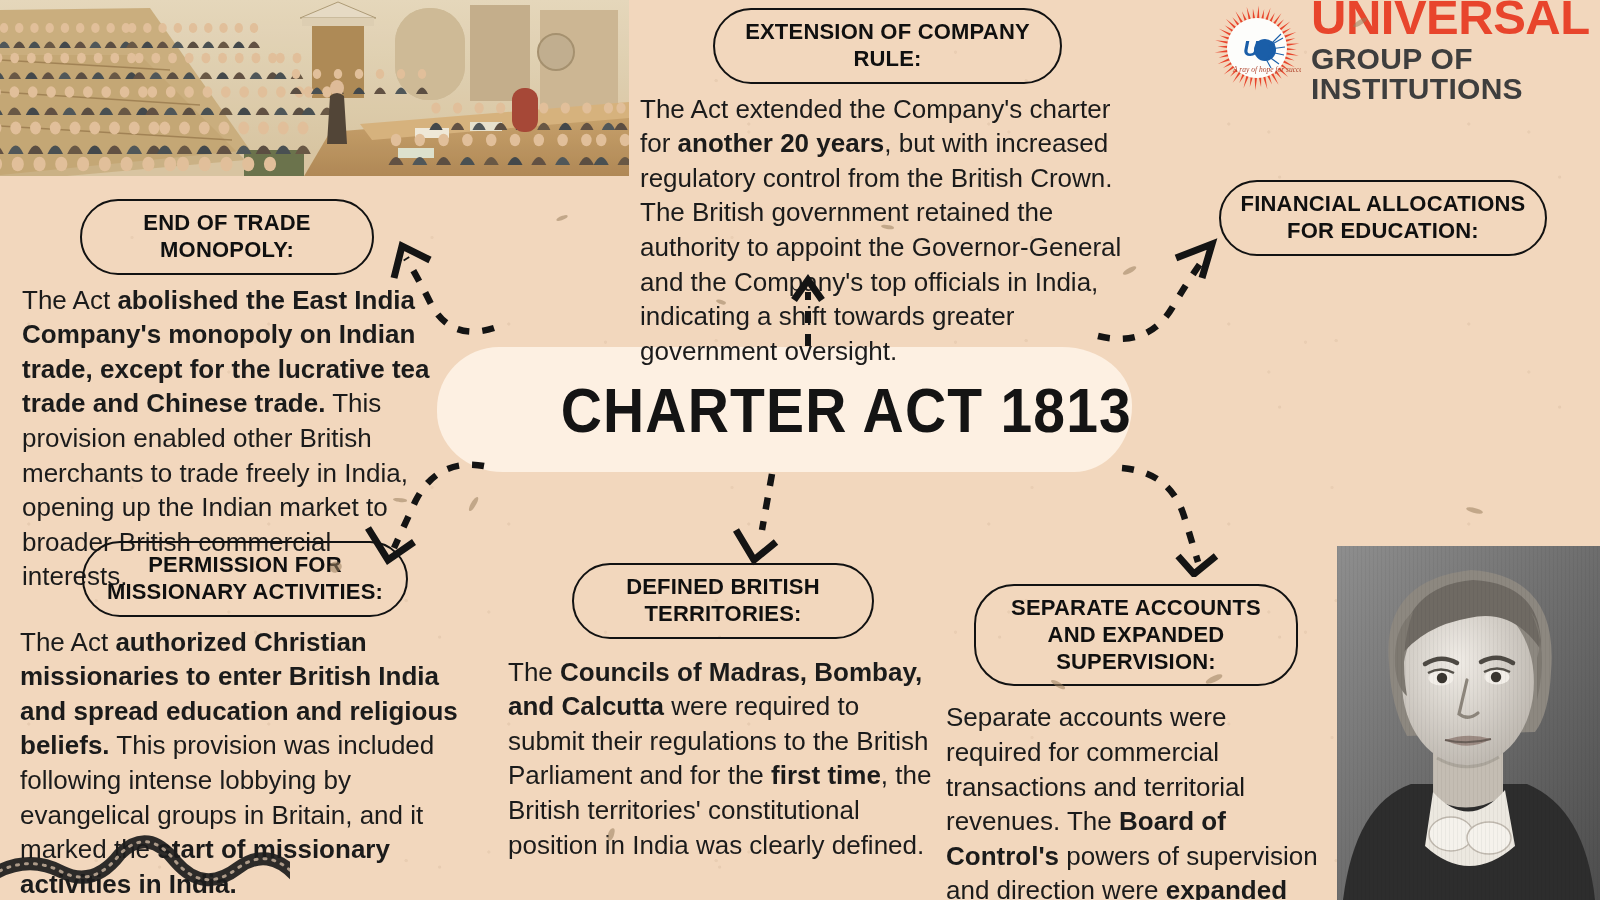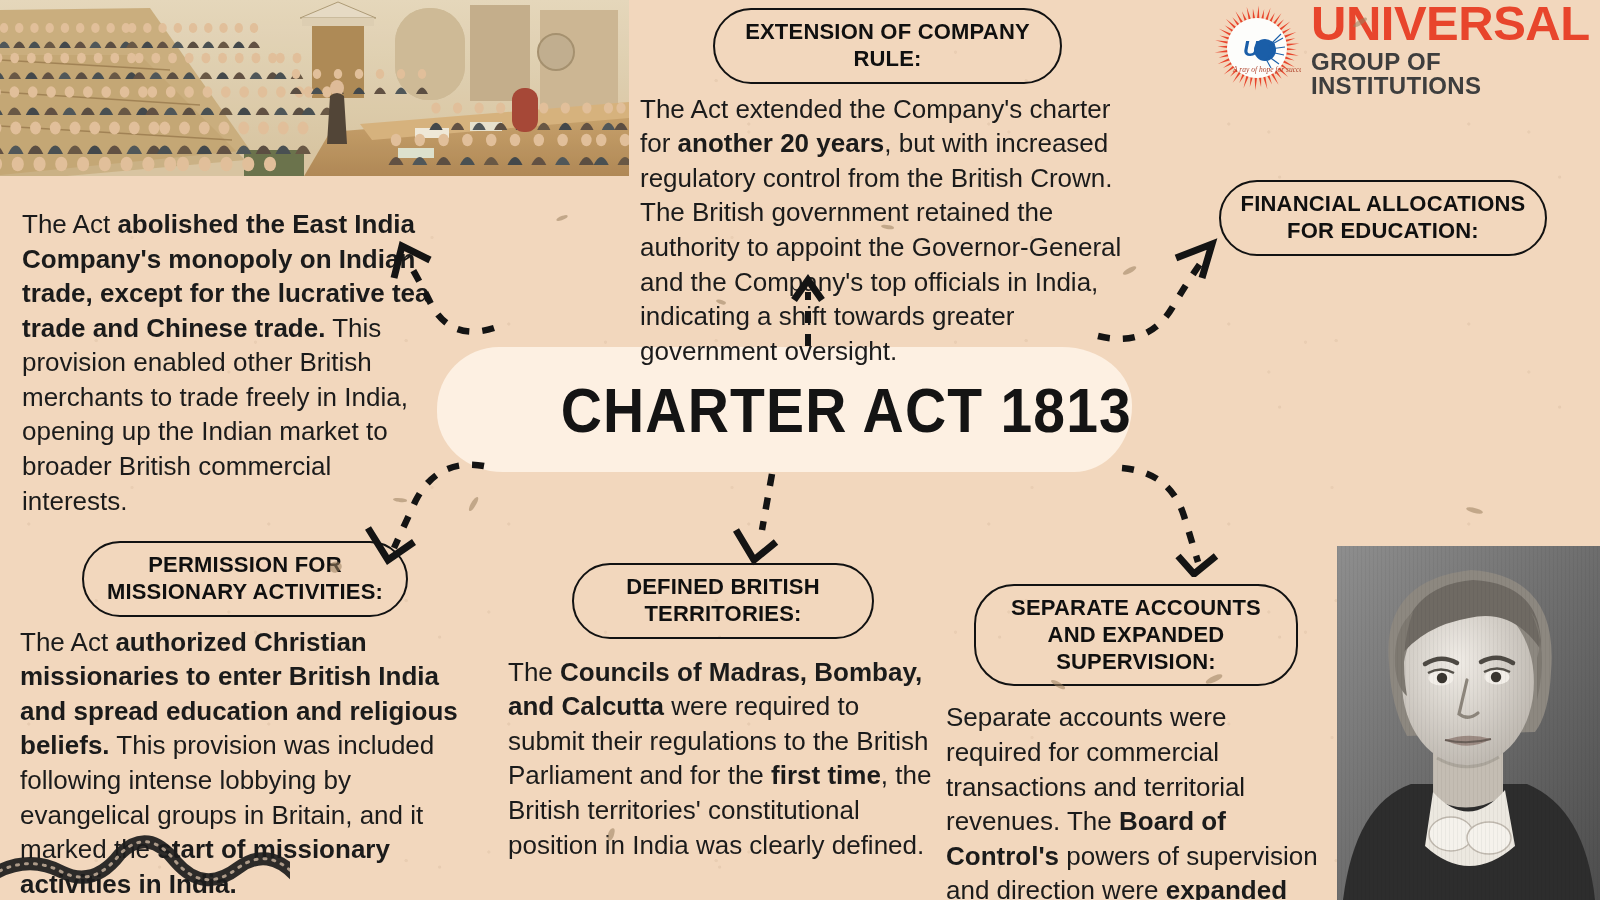--- a/index.html
+++ b/index.html
@@ -35,21 +35,21 @@
   .portrait{position:absolute;left:1337px;top:546px;width:263px;height:354px;overflow:hidden;
      background:#6d6d6d;}
   .portrait svg{display:block;}
 
   
   .logo{position:absolute;left:1213px;top:2px;width:387px;height:92px;display:flex;align-items:center;gap:10px;}
   .logo-mark{width:88px;height:88px;flex:0 0 88px;position:relative;}
   .logo-text{display:flex;flex-direction:column;justify-content:center;line-height:1;}
   .logo-top{font-size:49px;font-weight:bold;color:#e8452c;letter-spacing:-0.5px;
      font-family:"Liberation Sans", sans-serif;}
-  .logo-bottom{font-size:24px;font-weight:bold;color:#3e3e3e;letter-spacing:0.3px;margin-top:2px;
+  .logo-bottom{font-size:30px;font-weight:bold;color:#3e3e3e;letter-spacing:0.3px;margin-top:2px;
      font-family:"Liberation Sans", sans-serif;}
 
   
   .center-blob{position:absolute;left:437px;top:347px;width:695px;height:125px;
      background:#fdf0e2;border-radius:62px 70px 58px 66px / 62px 58px 66px 60px;
      display:flex;align-items:center;justify-content:flex-end;
      box-shadow:0 0 0 0 transparent;}
   .center-title{font-size:57px;font-weight:bold;letter-spacing:1.2px;color:#141414;
      font-family:"Liberation Sans", sans-serif; transform:scaleY(1.1);white-space:nowrap;}
 
@@ -440,20 +440,23 @@
   </div>
 
   <div class="card" style="left:640px;top:8px;width:495px;">
     <div class="pill" style="margin:0 73px;">
       <span class="pill-text">EXTENSION OF COMPANY RULE:</span>
     </div>
     <div class="body">The Act extended the Company's charter for <b>another 20 years</b>, but with increased regulatory control from the British Crown. The British government retained the authority to appoint the Governor-General and the Company's top officials in India, indicating a shift towards greater government oversight.</div>
   </div>
 
   <div class="card" style="left:22px;top:199px;width:410px;">
+    <div class="pill" style="margin:0 58px;">
+      <span class="pill-text">END OF TRADE MONOPOLY:</span>
+    </div>
     <div class="body">The Act <b>abolished the East India Company's monopoly on Indian trade, except for the lucrative tea trade and Chinese trade.</b> This provision enabled other British merchants to trade freely in India, opening up the Indian market to broader British commercial interests.</div>
   </div>
 
   <div class="card" style="left:1228px;top:180px;width:310px;">
     <div class="pill" style="margin:0 -9px;">
       <span class="pill-text">FINANCIAL ALLOCATIONS FOR EDUCATION:</span>
     </div>
   </div>
 
   <div class="card" style="left:20px;top:541px;width:450px;">

